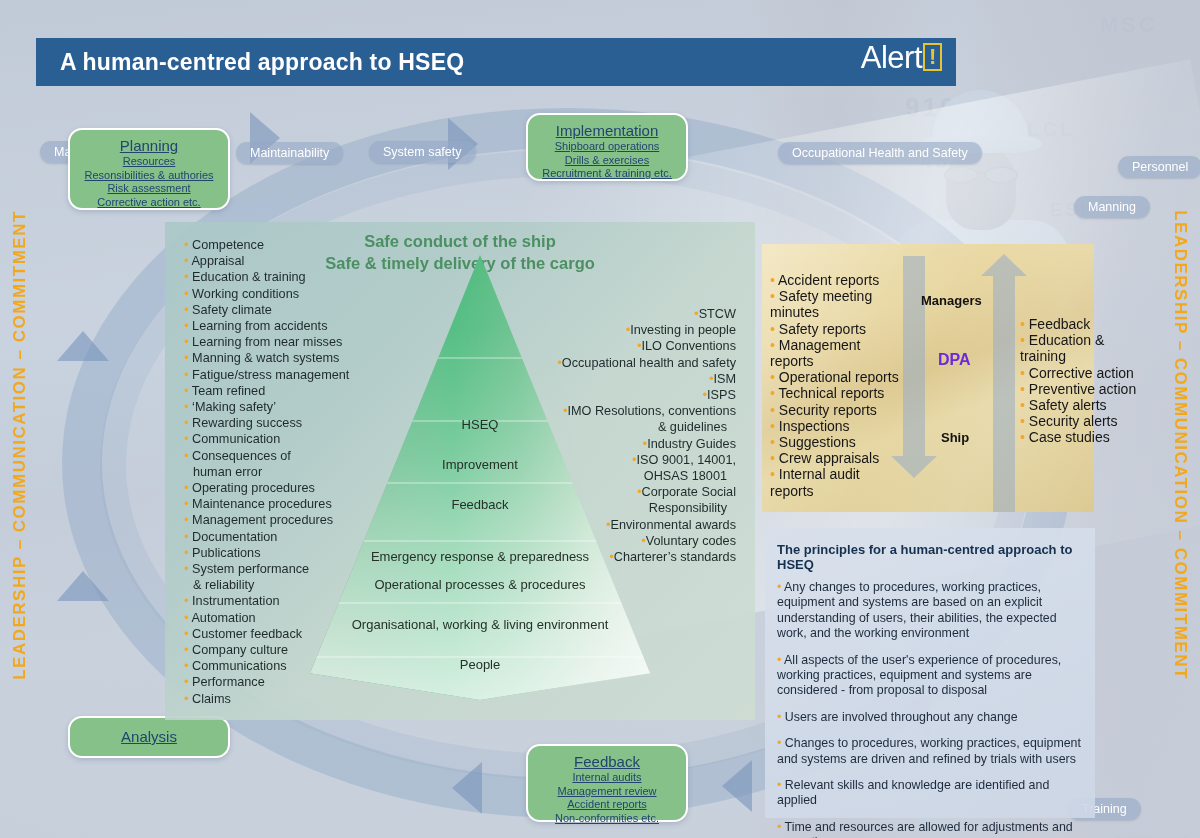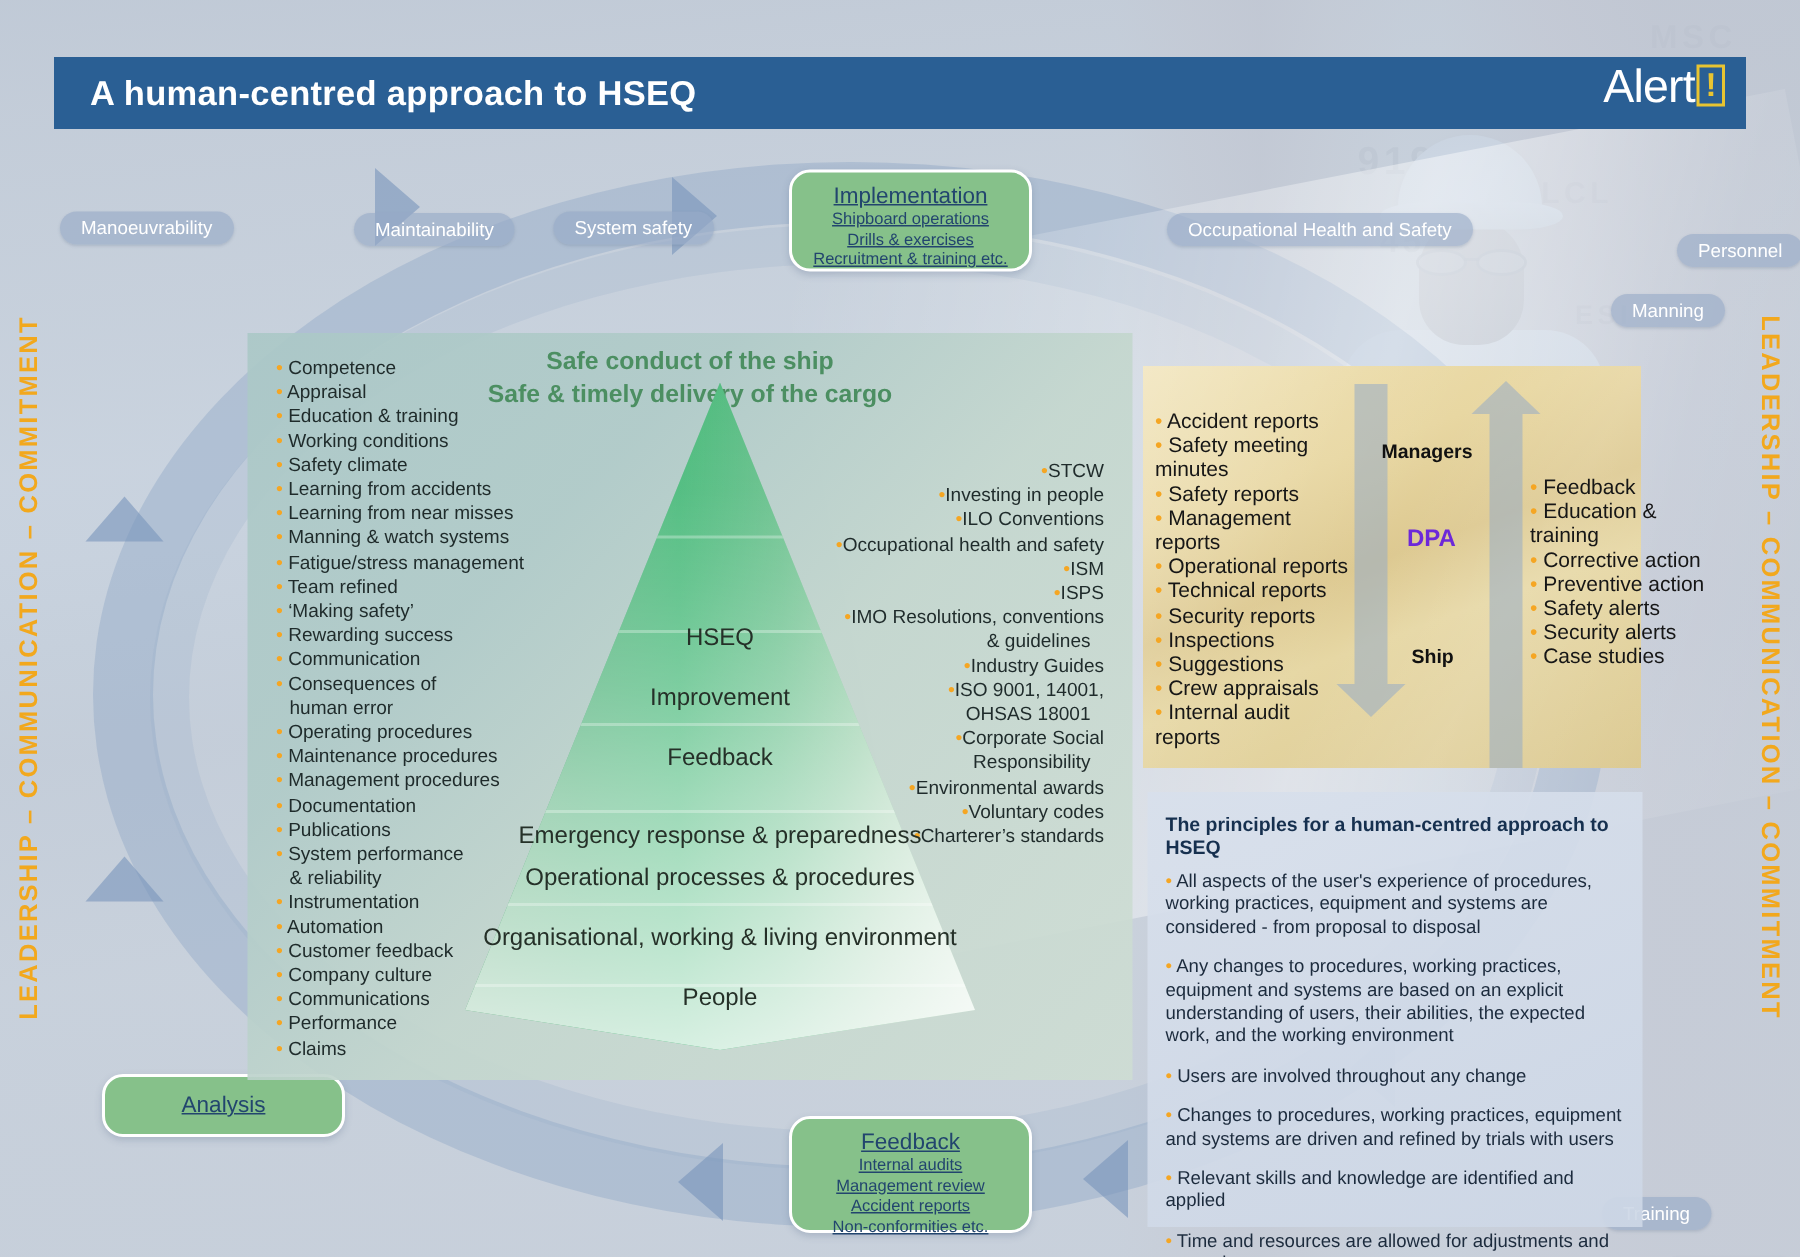--- a/index.html
+++ b/index.html
@@ -97,21 +97,21 @@
   }
   .chev{
     position:absolute;width:0;height:0;
     border-top:26px solid transparent;
     border-bottom:26px solid transparent;
     border-left:30px solid rgba(120,148,186,.60);
   }
 
   
   .header{
-    position:absolute;left:36px;top:38px;width:1128px;height:48px;
+    position:absolute;left:36px;top:38px;width:920px;height:48px;
     background:#2a5f94;
   }
   .header .title{
     position:absolute;left:24px;top:11px;
     color:#fff;font-size:23px;font-weight:bold;letter-spacing:.2px;
   }
   .logo{
     position:absolute;right:14px;top:2px;
     color:#fff;font-size:31px;font-weight:300;letter-spacing:-.5px;
     font-family:"Liberation Sans", sans-serif;
@@ -197,21 +197,21 @@
       rgba(255,255,255,.52) 62%,
       rgba(255,255,255,.66) 78%,
       rgba(255,255,255,.82) 100%);
   }
   .band{
     position:absolute;left:0;right:0;height:2px;
     background:rgba(255,255,255,.30);
   }
   .cone-label{
     position:absolute;width:340px;text-align:center;
-    font-size:16px;color:#253028;
+    font-size:13px;color:#253028;
   }
 
   
   .tan-panel{
     position:absolute;left:762px;top:244px;width:332px;height:268px;
     background:linear-gradient(160deg,#eedfae 0%,#e8d7a2 28%,#ddc991 48%,#e6d7a4 62%,#dcca93 100%);
   }
   .tan-panel .sheen{
     position:absolute;inset:0;
     background:linear-gradient(118deg, rgba(255,255,255,.30) 0%, rgba(255,255,255,.06) 32%, rgba(255,255,255,0) 48%, rgba(255,255,255,.12) 70%, rgba(255,255,255,0) 100%);
@@ -302,20 +302,27 @@
   <div class="pill" style="left:369px;top:93px;">System safety</div>
   <div class="pill" style="left:778px;top:94px;">Occupational Health and Safety</div>
   <div class="pill" style="left:1118px;top:108px;">Personnel</div>
   <div class="pill" style="left:1074px;top:148px;">Manning</div>
   <div class="pill" style="left:1068px;top:750px;">Training</div>
   <div class="pill" style="left:1108px;top:790px;">Workability</div>
   <div class="pill" style="left:996px;top:807px;">Controllability</div>
   <div class="pill" style="left:150px;top:792px;">Habitability</div>
   <div class="pill" style="left:36px;top:809px;">Survivability</div>
 
+  <div class="gbox" style="left:68px;top:128px;width:162px;height:82px;">
+    <div class="gtitle">Planning</div>
+    <div class="gline">Resources</div>
+    <div class="gline">Resonsibilities &amp; authories</div>
+    <div class="gline">Risk assessment</div>
+    <div class="gline">Corrective action etc.</div>
+  </div>
 
   <div class="gbox" style="left:526px;top:113px;width:162px;height:68px;">
     <div class="gtitle">Implementation</div>
     <div class="gline">Shipboard operations</div>
     <div class="gline">Drills &amp; exercises</div>
     <div class="gline">Recruitment &amp; training etc.</div>
   </div>
 
   <div class="gbox" style="left:526px;top:744px;width:162px;height:78px;">
     <div class="gtitle">Feedback</div>
@@ -435,22 +442,22 @@
       <div class="bi"><span class="dot">•</span><span> Education &amp; training</span></div>
       <div class="bi"><span class="dot">•</span><span> Corrective action</span></div>
       <div class="bi"><span class="dot">•</span><span> Preventive action</span></div>
       <div class="bi"><span class="dot">•</span><span> Safety alerts</span></div>
       <div class="bi"><span class="dot">•</span><span> Security alerts</span></div>
       <div class="bi"><span class="dot">•</span><span> Case studies</span></div>
     </div>
 
   <div class="principles">
     <h3>The principles for a human-centred approach to HSEQ</h3>
+    <div class="p"><span class="dot">•</span> <span>Any changes to procedures, working practices, equipment and systems are based on an explicit understanding of users, their abilities, the expected work, and the working environment</span></div>
     <div class="p"><span class="dot">•</span> <span>All aspects of the user's experience of procedures, working practices, equipment and systems are considered - from proposal to disposal</span></div>
-    <div class="p"><span class="dot">•</span> <span>Any changes to procedures, working practices, equipment and systems are based on an explicit understanding of users, their abilities, the expected work, and the working environment</span></div>
     <div class="p"><span class="dot">•</span> <span>Users are involved throughout any change</span></div>
     <div class="p"><span class="dot">•</span> <span>Changes to  procedures, working practices, equipment and systems are driven and refined by trials with users</span></div>
     <div class="p"><span class="dot">•</span> <span>Relevant skills and knowledge are identified and applied</span></div>
     <div class="p"><span class="dot">•</span> <span>Time and resources are allowed for adjustments and corrections</span></div>
   </div>
 
   <div class="credit"></div>
 </div>
 
 </body></html>

